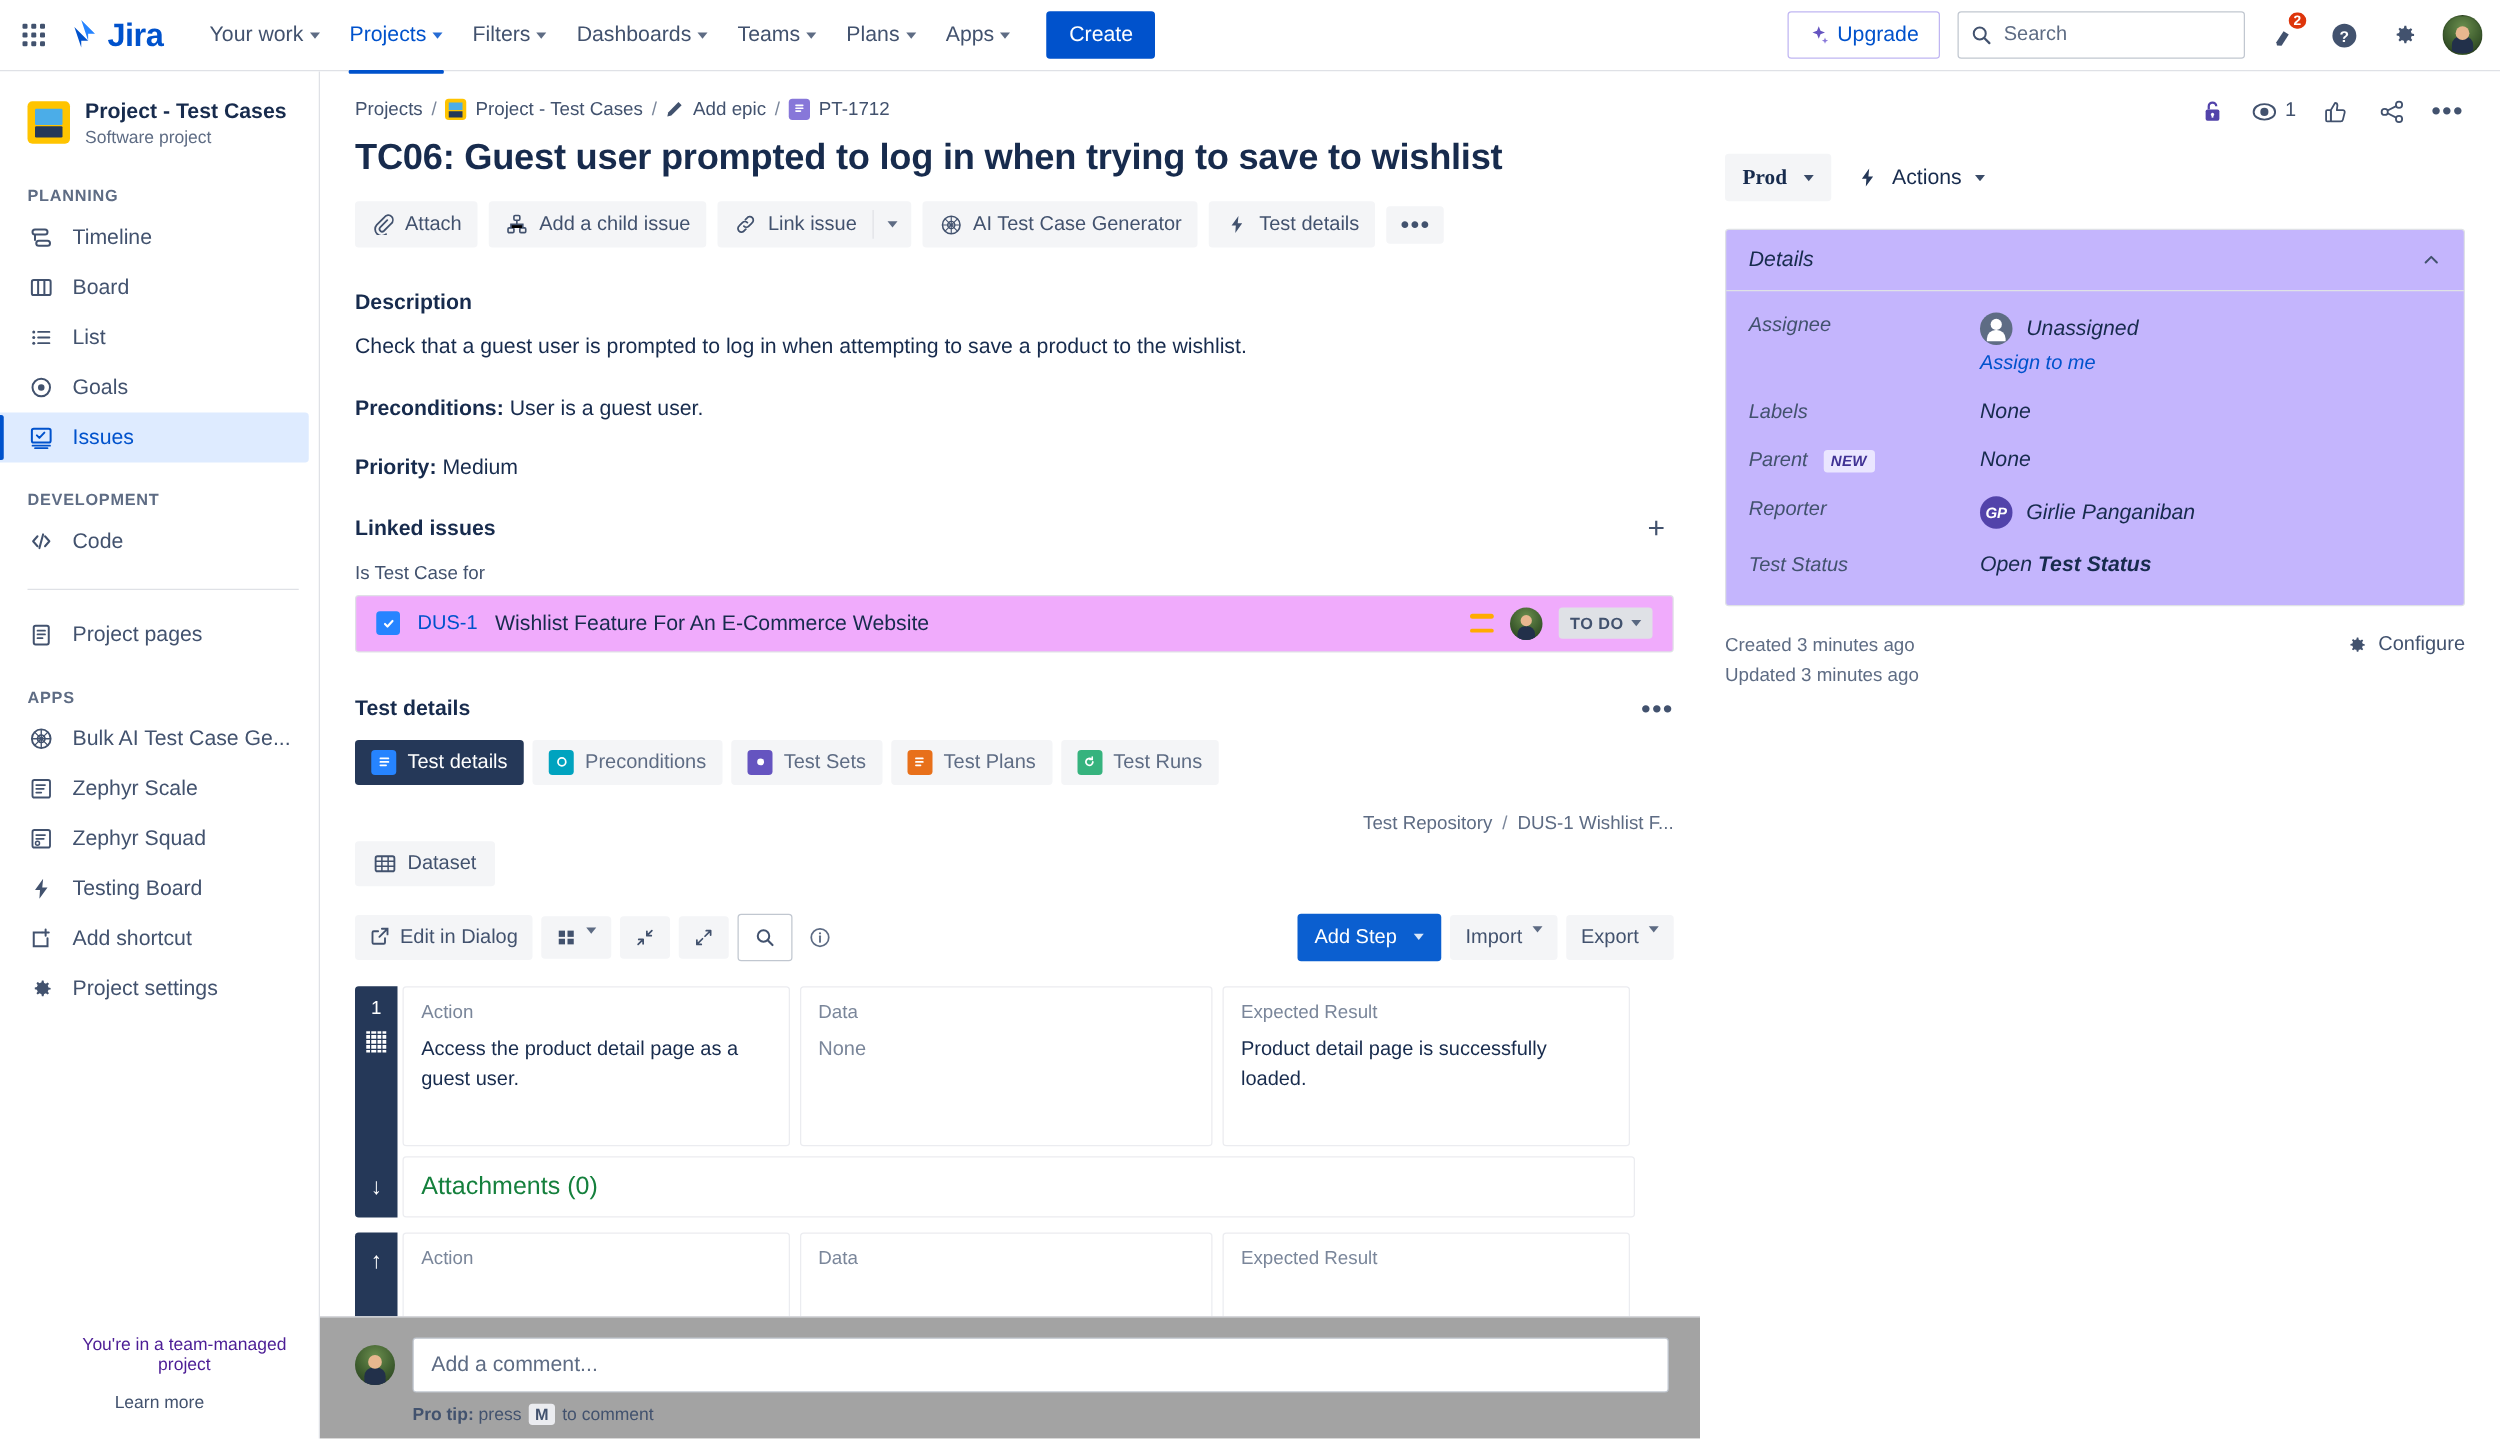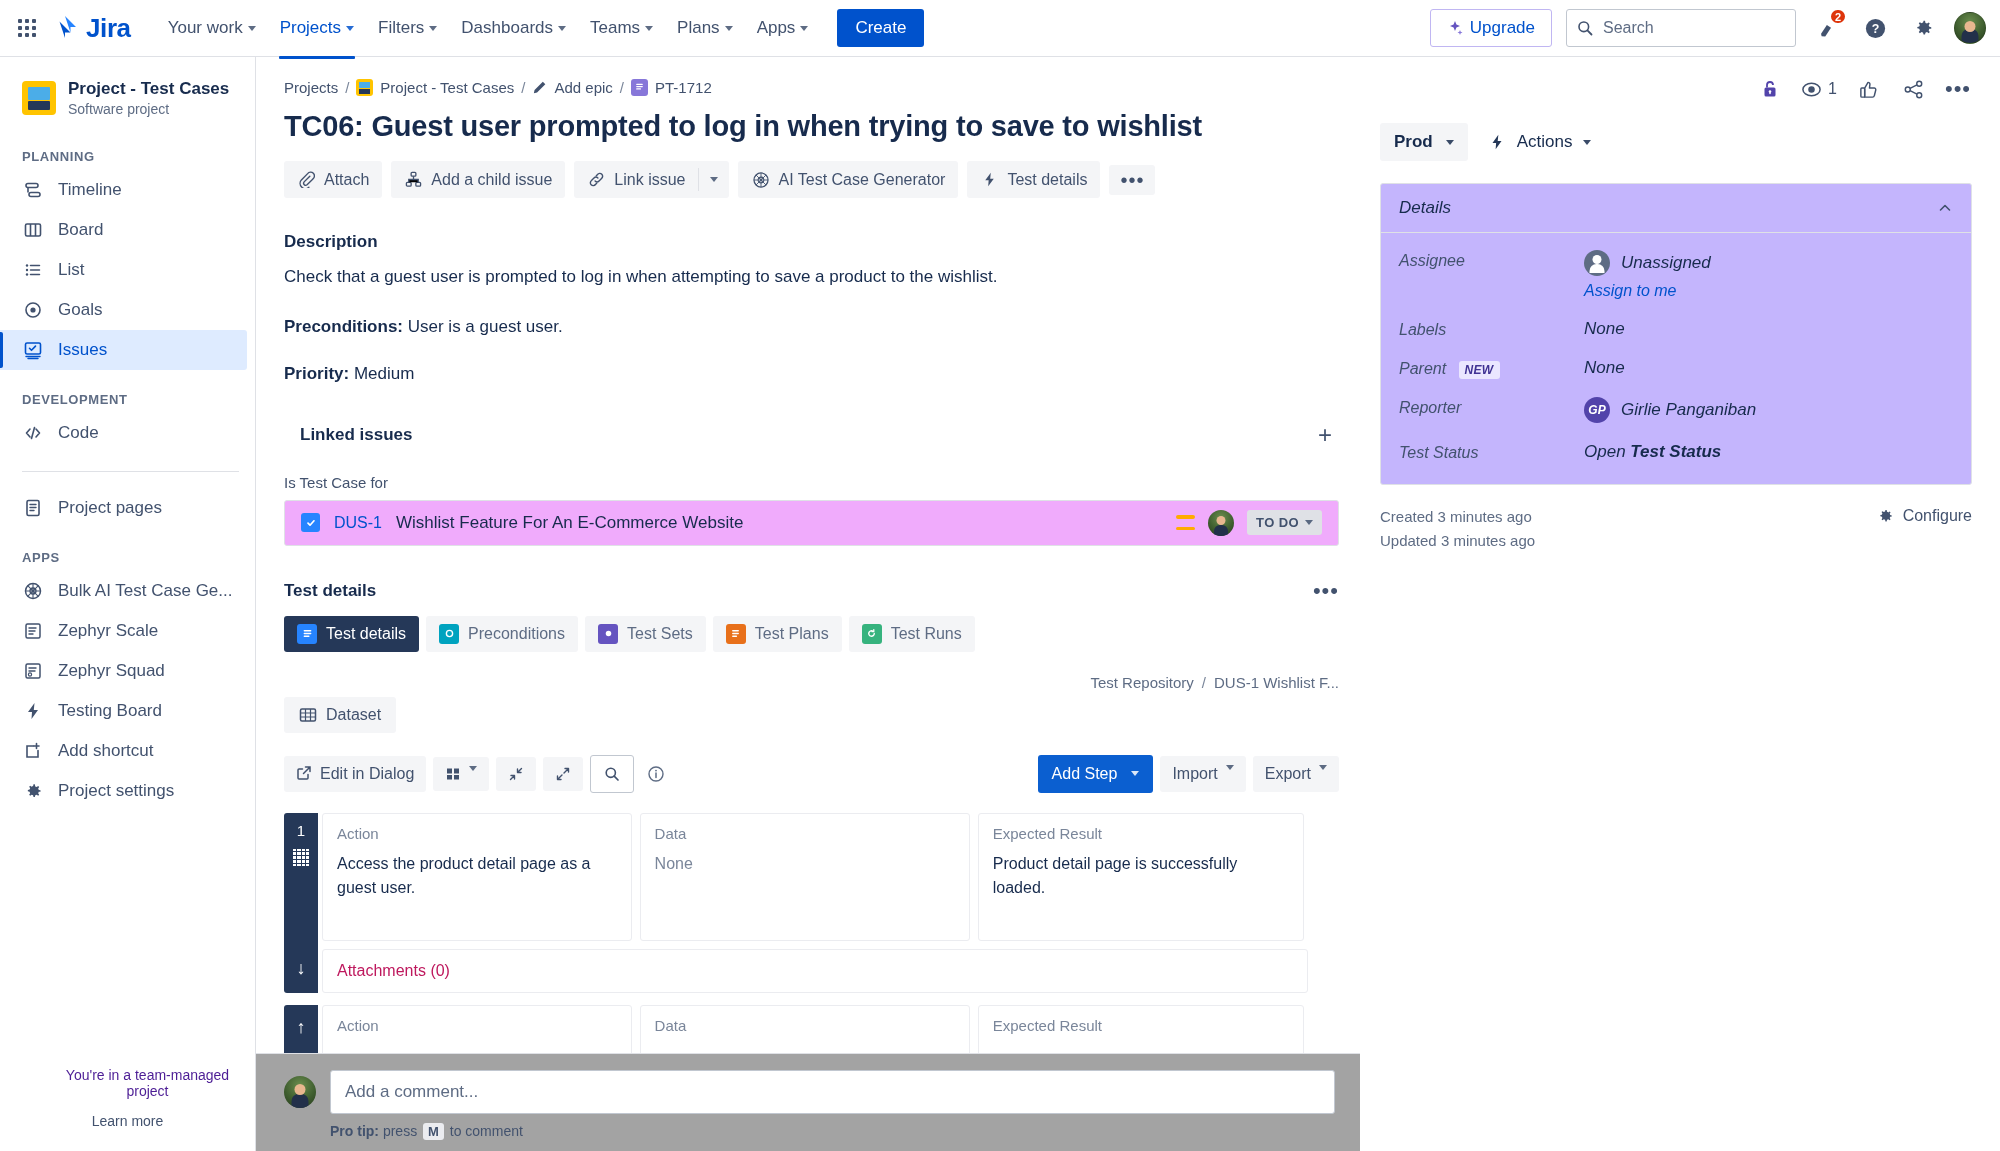--- a/index.html
+++ b/index.html
@@ -192,21 +192,21 @@
   .step-arrow { margin-top:auto; margin-bottom: 14px; font-size: 18px; }
   .step-body { flex: 1; min-width: 0; }
   .step-cells { display: flex; gap: 8px; padding: 0 0 0 4px; }
   .cell { border: 1px solid #EBECF0; border-radius: 3px; padding: 11px 14px; min-height: 128px; background: #fff; }
   .cell.action { width: 316px; }
   .cell.data { width: 337px; }
   .cell.expected { width: 333px; }
   .cell-label { font-size: 15px; color: #7A869A; margin-bottom: 10px; }
   .cell-val { font-size: 16px; color: #172B4D; line-height: 1.55; }
   .cell-val.muted { color: #7A869A; }
-  .attach-row { margin-left: 4px; margin-top: 8px; border: 1px solid #EBECF0; border-radius: 3px; padding: 12px 14px; font-size: 16px; color: #be185d; width: 986px; }
+  .attach-row { margin-left: 4px; margin-top: 8px; border: 1px solid #EBECF0; border-radius: 3px; padding: 12px 14px; font-size: 20px; color: #15803d; width: 986px; }
 
   .step-row.clipped { margin-bottom: 0; }
   .step-row.clipped .step-gutter { padding-top: 12px; }
   .step-row.clipped .cell { min-height: 70px; }
 
   
   .comment-bar {
     position: absolute; left: 0; right: 0; bottom: 0; background: #a3a3a3;
     border-top: 1px solid #DFE1E6; padding: 16px 0 12px 28px; z-index: 20;
   }
@@ -220,21 +220,21 @@
   .protip { font-size: 14px; color: #42526E; margin: 9px 0 0 46px; }
   .protip b { font-weight: 700; }
   .kbd { background:#EBECF0; border-radius:3px; padding:1px 5px; font-weight:700; font-size:13px; color:#42526E; margin:0 2px;}
 
   
   .right-panel { width: 640px; min-width: 640px; padding: 18px 28px 0 20px; }
   .rp-iconbar { display: flex; align-items: center; justify-content: flex-end; gap: 17px; margin-bottom: 20px; }
   .rp-icon { display:flex;align-items:center;justify-content:center;cursor:pointer;color:#42526E;width:28px;height:28px;border-radius:3px;}
   .watch-group { display:flex;align-items:center;gap:6px;font-size:16px;color:#42526E;cursor:pointer;}
   .rp-top-actions { display:flex;align-items:center;gap:12px;margin-bottom:22px;}
-  .prod-btn { display:flex;align-items:center;gap:13px;background:#F4F5F7;border:none;border-radius:3px;padding:9px 14px;font-size:17px;font-weight:600;color:#172B4D;cursor:pointer;font-family:Liberation Sans, sans-serif;}
+  .prod-btn { display:flex;align-items:center;gap:13px;background:#F4F5F7;border:none;border-radius:3px;padding:9px 14px;font-size:17px;font-weight:600;color:#172B4D;cursor:pointer;font-family:Liberation Serif, serif;}
   .actions-btn { display:flex;align-items:center;gap:11px;background:transparent;border:none;padding:9px 8px;font-size:17px;color:#172B4D;cursor:pointer;font-family:inherit;}
 
   .details-card { border: 1px solid #DFE1E6; border-radius: 3px; background: #c4b5fd; font-style: italic; }
   .details-head { display:flex;align-items:center;justify-content:space-between;padding: 14px 18px; border-bottom: 1px solid #DFE1E6; cursor:pointer;}
   .details-head span { font-size: 17px; color: #172B4D; }
   .details-body { padding: 14px 18px 22px; }
   .field-row { display: flex; align-items: flex-start; margin-bottom: 16px; }
   .field-label { width: 185px; font-size: 16px; color: #42526E; padding-top: 5px; flex:none; }
   .field-value { font-size: 17px; color: #172B4D; padding-top: 3px; }
   .field-value.with-av { display: flex; align-items: center; gap: 11px; }
@@ -591,21 +591,21 @@
         <div class="desc-line">
           <b>Preconditions:</b>
           <span>User is a guest user.</span>
         </div>
         <div class="desc-line">
           <b>Priority:</b>
           <span>Medium</span>
         </div>
 
         <div class="linked-head">
-          <div class="sec-head" style="margin:16px;">Linked issues</div>
+          <div class="sec-head" style="margin:0;">Linked issues</div>
           <div class="plus-btn">+</div>
         </div>
         <div class="link-type">Is Test Case for</div>
         <div class="link-row">
           <span class="lr-type-ico">
             <svg width="12" height="12" viewBox="0 0 12 12">
                 <path d="M3 6.2l2 2 4-4.4" fill="none" stroke="#fff" stroke-width="1.7" stroke-linecap="round" stroke-linejoin="round"></path>
               </svg>
           </span>
           <span class="lr-key">DUS-1</span>

